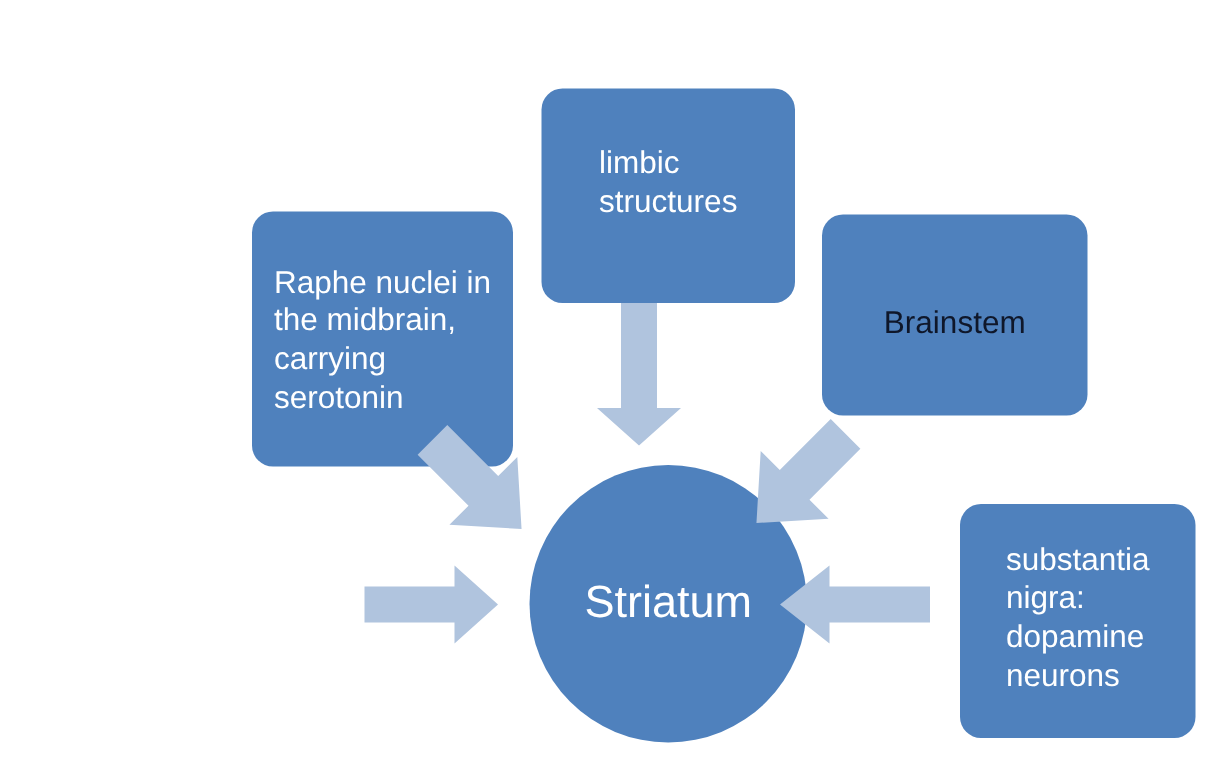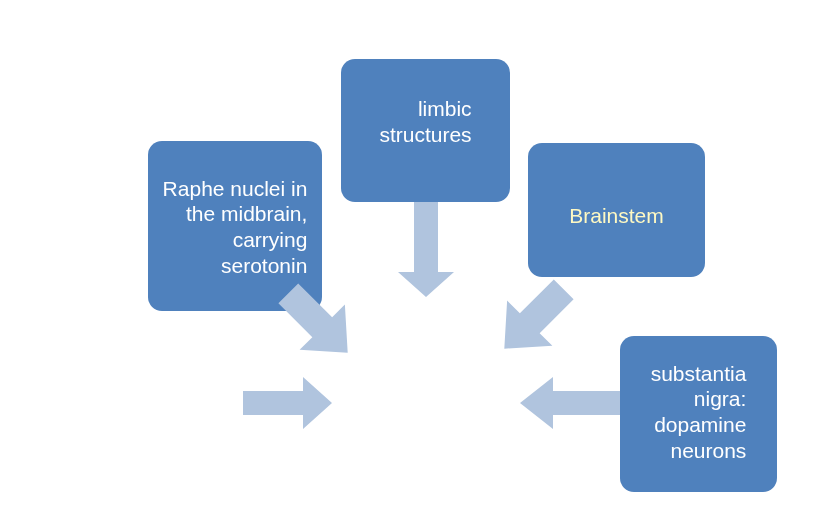--- a/index.html
+++ b/index.html
@@ -17,24 +17,25 @@
     height: 517px;
     background: #ffffff;
     overflow: hidden;
   }
   .node {
     position: absolute;
     box-sizing: border-box;
     display: flex;
     align-items: center;
     justify-content: center;
-    text-align: right;
+    text-align: left;
     color: #ffffff;
     line-height: 1.22;
     user-select: none;
+    margin-left: 20px;
   }
   .box {
     background: #4F81BD;
     border-radius: 14px;
   }
   .circle {
     background: #4F81BD;
     border-radius: 50%;
   }
   .node-label {
@@ -82,32 +83,35 @@
 the midbrain,
 carrying
 serotonin</span>
   </div>
 
   <div class="node box" id="node-limbic" style="background: rgb(79, 129, 189); color: rgb(255, 255, 255);">
     <span class="node-label">limbic
 structures</span>
   </div>
 
-  <div class="node box" id="node-brainstem" style="background: rgb(79, 129, 189); color: #fef9c3;">
+  <div class="node box" id="node-brainstem" style="background: rgb(79, 129, 189); color: #0f172a;">
     <span class="node-label">Brainstem</span>
   </div>
 
 
   <div class="node box" id="node-substantia" style="background: rgb(79, 129, 189); color: rgb(255, 255, 255);">
     <span class="node-label">substantia
 nigra:
 dopamine
 neurons</span>
   </div>
 
+  <div class="node circle" id="node-striatum" style="background: rgb(79, 129, 189); color: rgb(255, 255, 255);">
+    <span class="node-label">Striatum</span>
+  </div>
 
   <div class="arrow" id="arrow-raphe-striatum">
     <svg width="92" height="92" viewBox="0 0 92 92">
       <g transform="rotate(45 46 46)">
         <polygon points="4,32 52,32 52,14 88,46 52,78 52,60 4,60" fill="#B0C4DE"></polygon>
       </g>
     </svg>
   </div>
 
   <div class="arrow" id="arrow-limbic-striatum">

